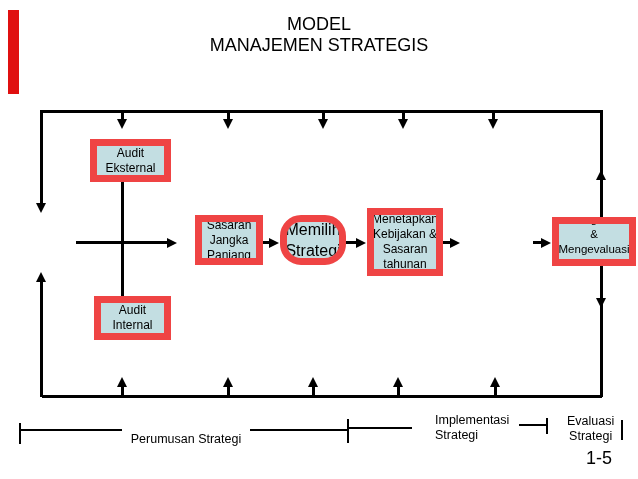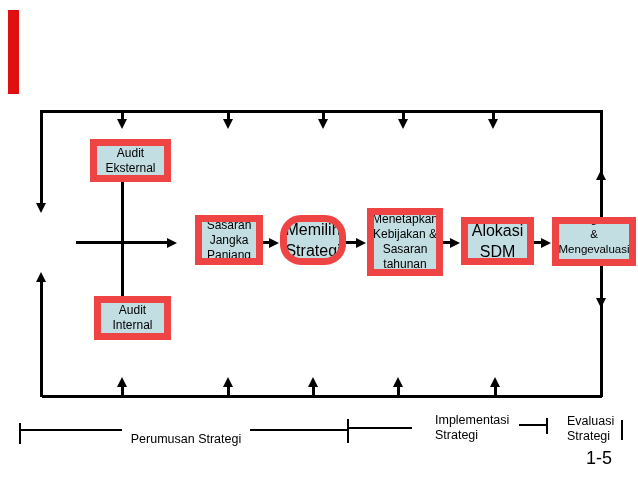--- a/index.html
+++ b/index.html
@@ -25,20 +25,24 @@
   .phase{position:absolute;white-space:pre-line;font-size:12.5px;line-height:15px;}
   .pagenum{position:absolute;left:580px;top:448px;width:32px;text-align:right;font-size:18px;}
 </style>
 </head>
 <body>
 
 <div class="slide">
 
   <div class="accent"></div>
 
+  <div class="title">
+    <div>MODEL</div>
+    <div>MANAJEMEN STRATEGIS</div>
+  </div>
 
 
   <div class="hline" style="left:42px;top:110px;width:560px;height:3px;"></div>
   <div class="vline" style="left:40px;top:110px;width:3px;height:94px;"></div>
   <div class="arrD" style="left:36px;top:203px;"></div>
   <div class="vline" style="left:121px;top:111px;width:3px;height:9px;"></div>
   <div class="arrD" style="left:117px;top:119px;"></div>
   <div class="vline" style="left:227px;top:111px;width:3px;height:9px;"></div>
   <div class="arrD" style="left:223px;top:119px;"></div>
   <div class="vline" style="left:322px;top:111px;width:3px;height:9px;"></div>
@@ -86,35 +90,33 @@
 Internal</div>
   <div class="box" style="left:195px;top:215px;width:68px;height:50px;font-size:12px;line-height:15px;">Sasaran
 Jangka
 Panjang</div>
   <div class="box" style="left:280px;top:215px;width:66px;height:50px;font-size:16px;line-height:21px;border-radius:21px;">Memilih
 Strategi</div>
   <div class="box" style="left:367px;top:208px;width:76px;height:68px;font-size:12px;line-height:15px;">Menetapkan
 Kebijakan &amp;
 Sasaran
 tahunan</div>
-  <div class="box" style="left:461px;top:217px;width:73px;height:48px;font-size:16px;line-height:21px;">Alokasi
-SDM</div>
   <div class="box" style="left:552px;top:217px;width:84px;height:49px;font-size:11.5px;line-height:15px;">Mengukur
 &amp; Mengevaluasi
 Prestasi</div>
 
   <div class="tick" style="left:19px;top:423px;width:2px;height:21px;"></div>
   <div class="tline" style="left:20px;top:429px;width:102px;height:2px;"></div>
   <div class="phase" style="left:122px;top:424px;width:128px;text-align:center;margin-top:8px;">Perumusan Strategi</div>
   <div class="tline" style="left:250px;top:429px;width:97px;height:2px;"></div>
   <div class="tick" style="left:347px;top:419px;width:2px;height:24px;"></div>
   <div class="tline" style="left:349px;top:427px;width:63px;height:2px;"></div>
   <div class="phase" style="left:435px;top:413px;text-align:left;">Implementasi
 Strategi</div>
   <div class="tline" style="left:519px;top:424px;width:27px;height:2px;"></div>
   <div class="tick" style="left:546px;top:418px;width:2px;height:16px;"></div>
-  <div class="phase" style="left:567px;top:414px;text-align:left;">Evaluasi
+  <div class="phase" style="left:567px;top:414px;text-align:center;">Evaluasi
 Strategi</div>
   <div class="tick" style="left:621px;top:420px;width:2px;height:20px;"></div>
 
   <div class="pagenum">1-5</div>
 
 </div>
 
 </body></html>

